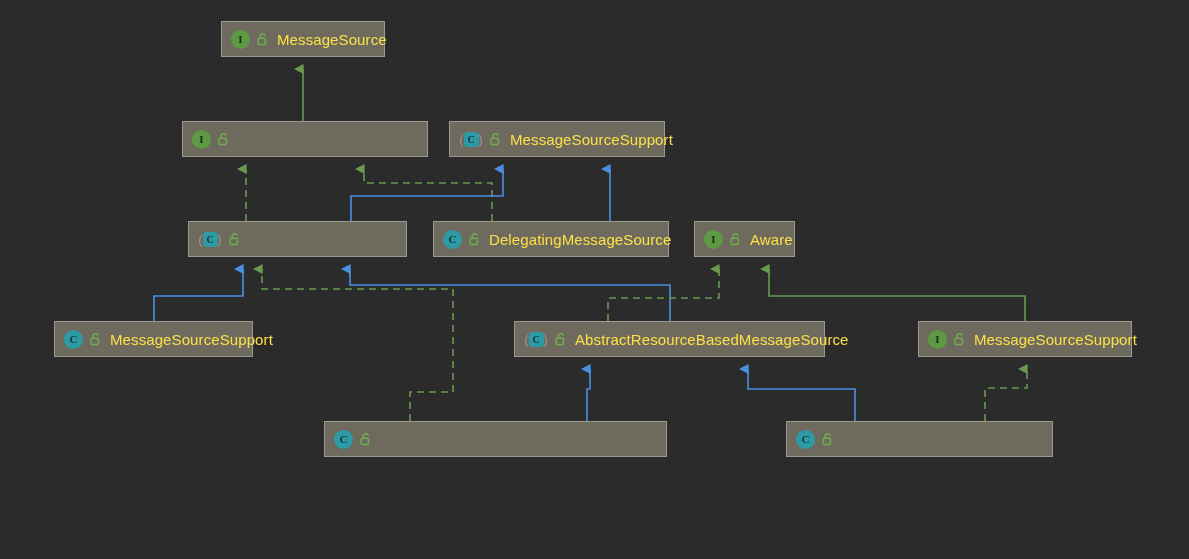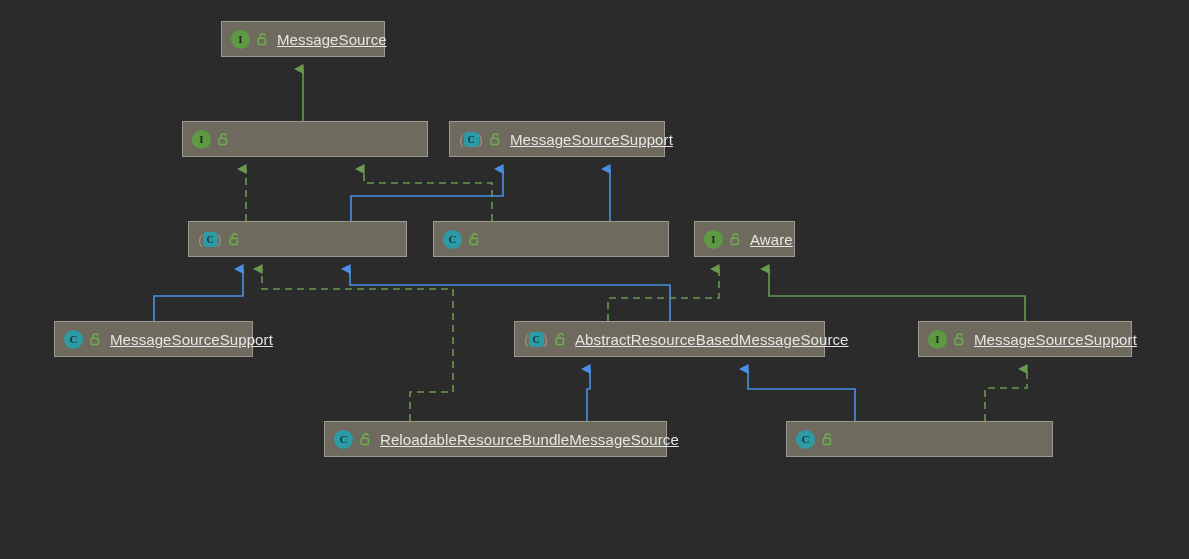--- a/index.html
+++ b/index.html
@@ -35,23 +35,22 @@
     padding: 0 14px 0 9px;
     background: #6e6b5e;
     border: 1px solid #9a9a90;
     color: #d4d0c8;
     font-size: 15px;
     white-space: nowrap;
     z-index: 5;
   }
   .node-label {
     margin-left: 8px;
-    color: #e5e5e5;
+    color: #fde047;
     letter-spacing: 0.1px;
-    text-decoration: underline;
   }
   
   .icon {
     flex: 0 0 auto;
     display: inline-block;
     position: relative;
   }
   .ico-interface {
     width: 19px;
     height: 19px;
@@ -192,20 +191,21 @@
   </div>
 
   <div class="node" style="left:433px;top:221px;width:236px;">
     <span class="icon ico-class">C</span>
     <span class="icon ico-lock">
       <svg viewBox="0 0 12 14" width="12" height="14">
           <path d="M3.2 6.2 V4.1 a2.6 2.6 0 0 1 5.1 -0.5" fill="none" stroke="#6fae4e" stroke-width="1.5"></path>
           <rect x="1.2" y="6.2" width="7.2" height="6.4" rx="1" fill="none" stroke="#6fae4e" stroke-width="1.5"></rect>
         </svg>
     </span>
+    <span class="node-label">DelegatingMessageSource</span>
   </div>
 
   <div class="node" style="left:694px;top:221px;width:101px;">
     <span class="icon ico-interface">I</span>
     <span class="icon ico-lock">
       <svg viewBox="0 0 12 14" width="12" height="14">
           <path d="M3.2 6.2 V4.1 a2.6 2.6 0 0 1 5.1 -0.5" fill="none" stroke="#6fae4e" stroke-width="1.5"></path>
           <rect x="1.2" y="6.2" width="7.2" height="6.4" rx="1" fill="none" stroke="#6fae4e" stroke-width="1.5"></rect>
         </svg>
     </span>
@@ -246,21 +246,20 @@
   </div>
 
   <div class="node" style="left:324px;top:421px;width:343px;">
     <span class="icon ico-class">C</span>
     <span class="icon ico-lock">
       <svg viewBox="0 0 12 14" width="12" height="14">
           <path d="M3.2 6.2 V4.1 a2.6 2.6 0 0 1 5.1 -0.5" fill="none" stroke="#6fae4e" stroke-width="1.5"></path>
           <rect x="1.2" y="6.2" width="7.2" height="6.4" rx="1" fill="none" stroke="#6fae4e" stroke-width="1.5"></rect>
         </svg>
     </span>
-    <span class="node-label">ReloadableResourceBundleMessageSource</span>
   </div>
 
   <div class="node" style="left:786px;top:421px;width:267px;">
     <span class="icon ico-class">C</span>
     <span class="icon ico-lock">
       <svg viewBox="0 0 12 14" width="12" height="14">
           <path d="M3.2 6.2 V4.1 a2.6 2.6 0 0 1 5.1 -0.5" fill="none" stroke="#6fae4e" stroke-width="1.5"></path>
           <rect x="1.2" y="6.2" width="7.2" height="6.4" rx="1" fill="none" stroke="#6fae4e" stroke-width="1.5"></rect>
         </svg>
     </span>

